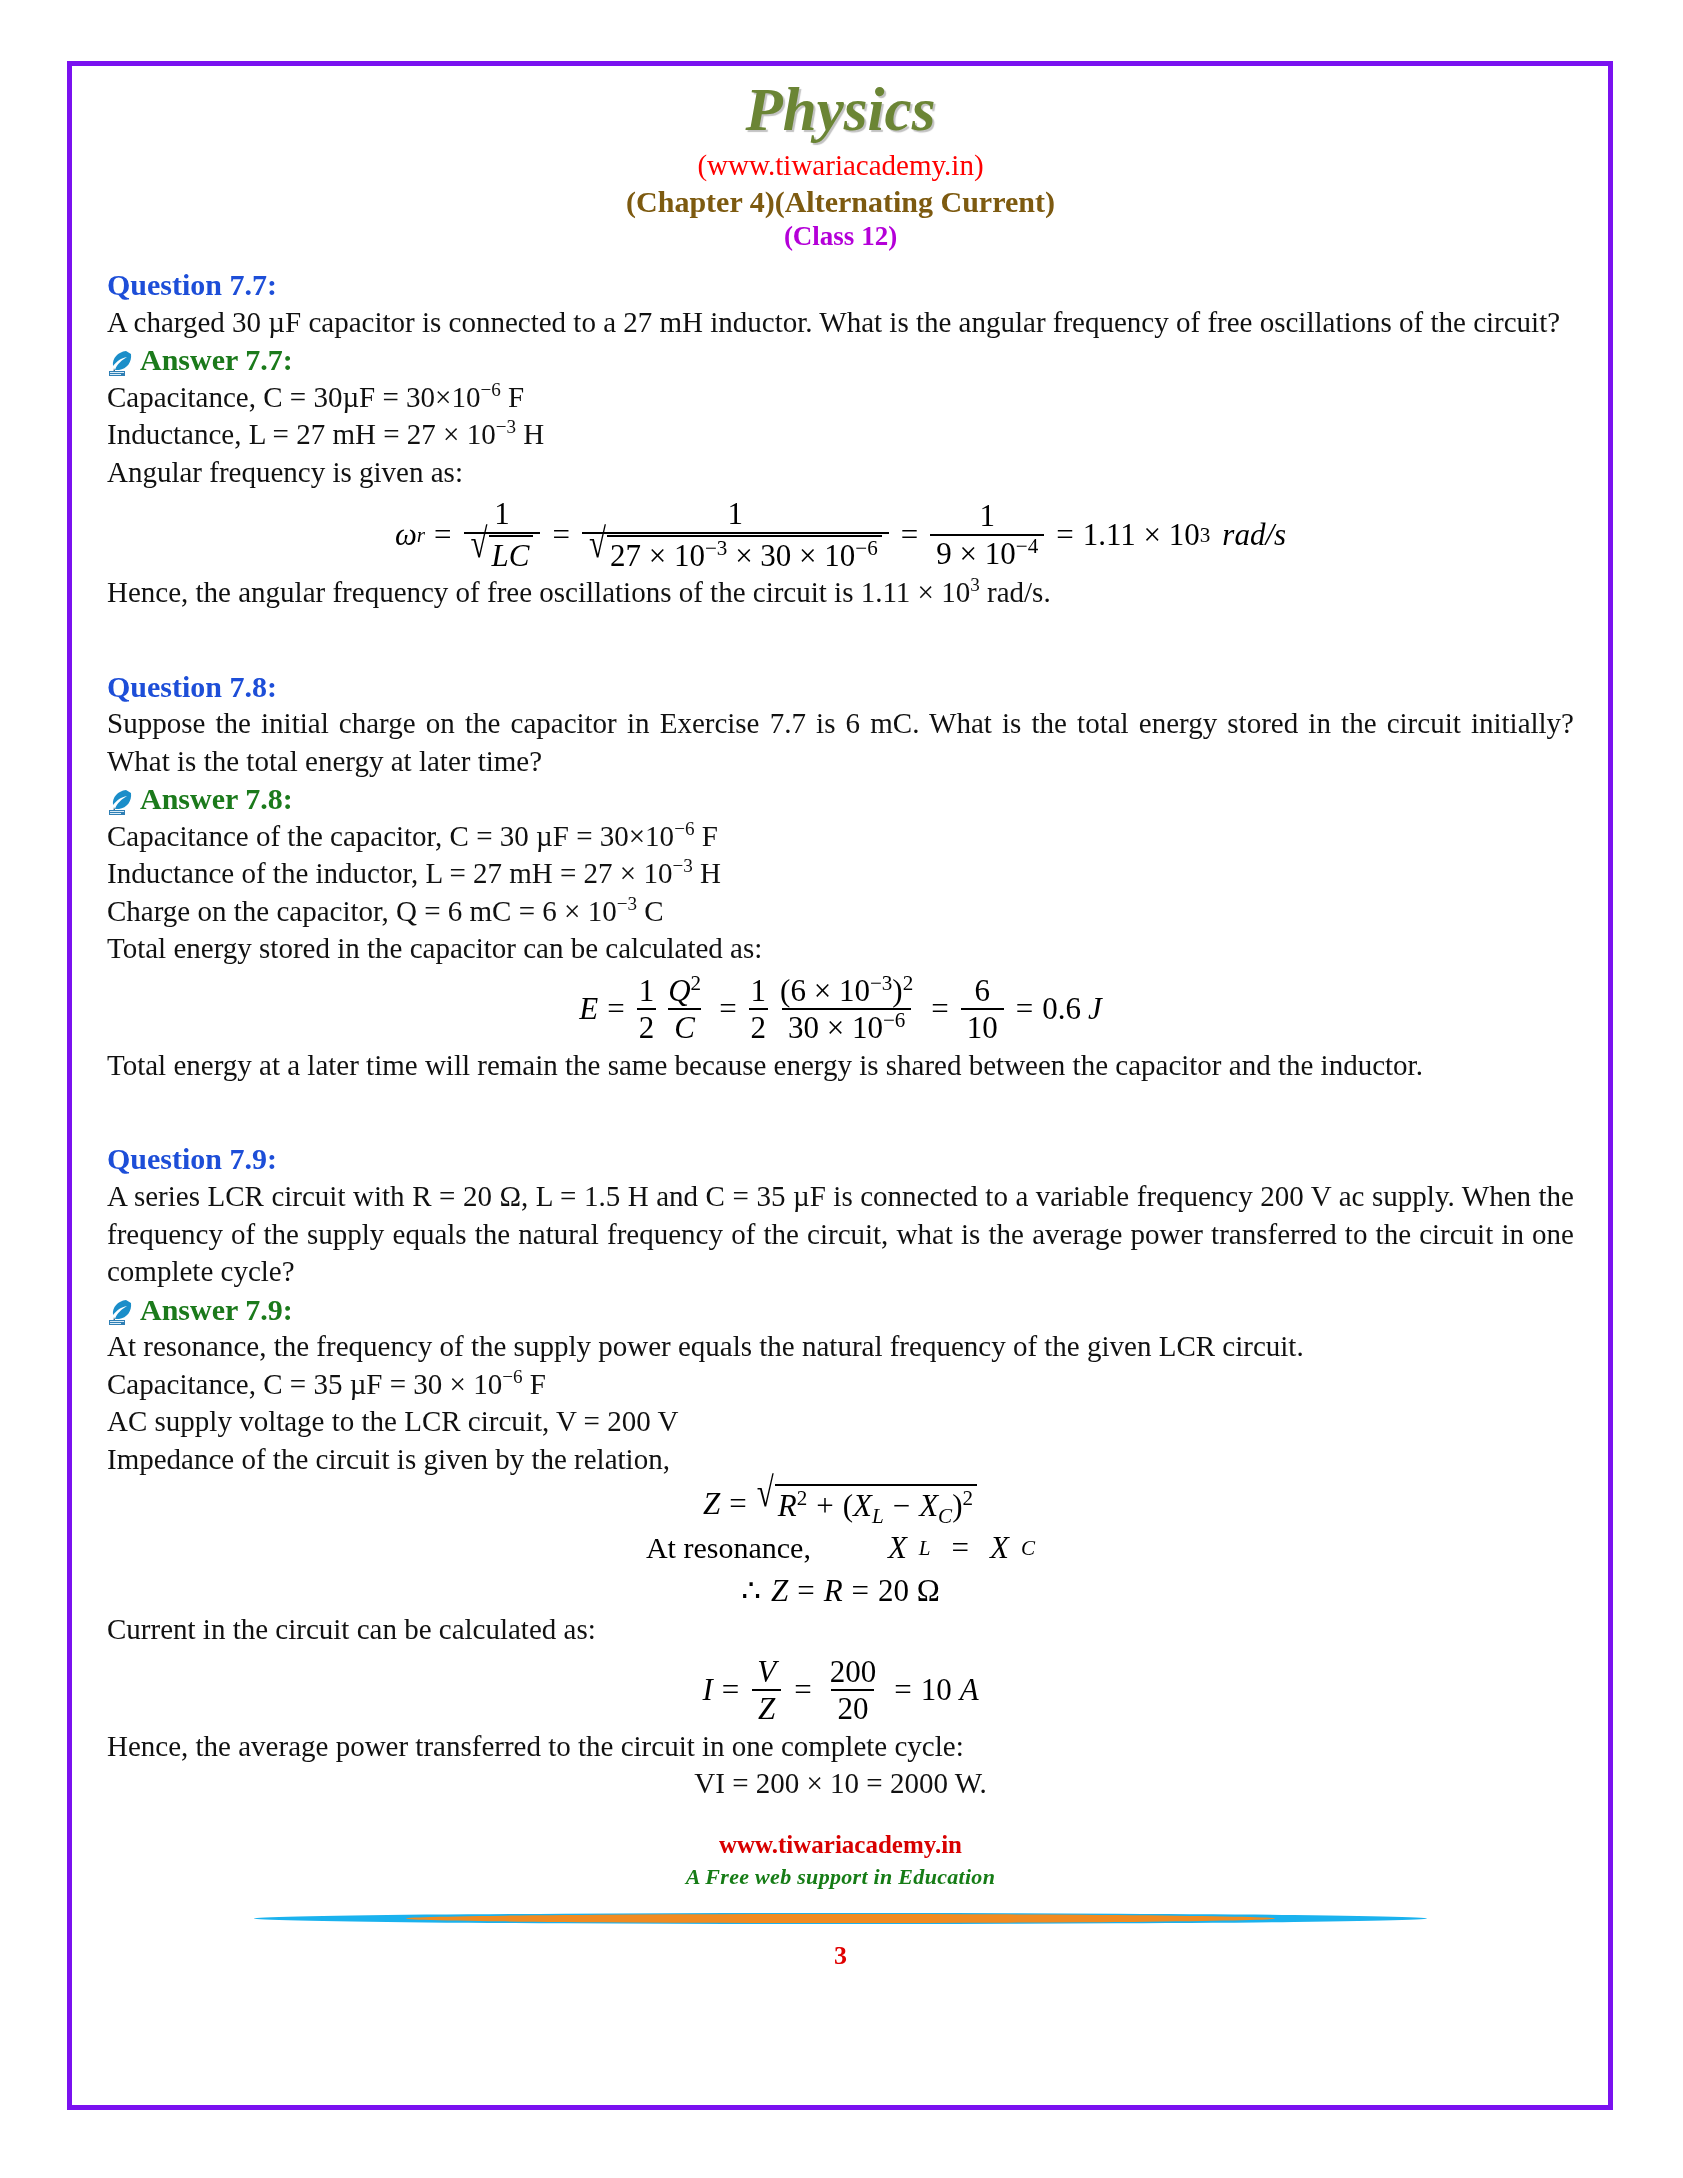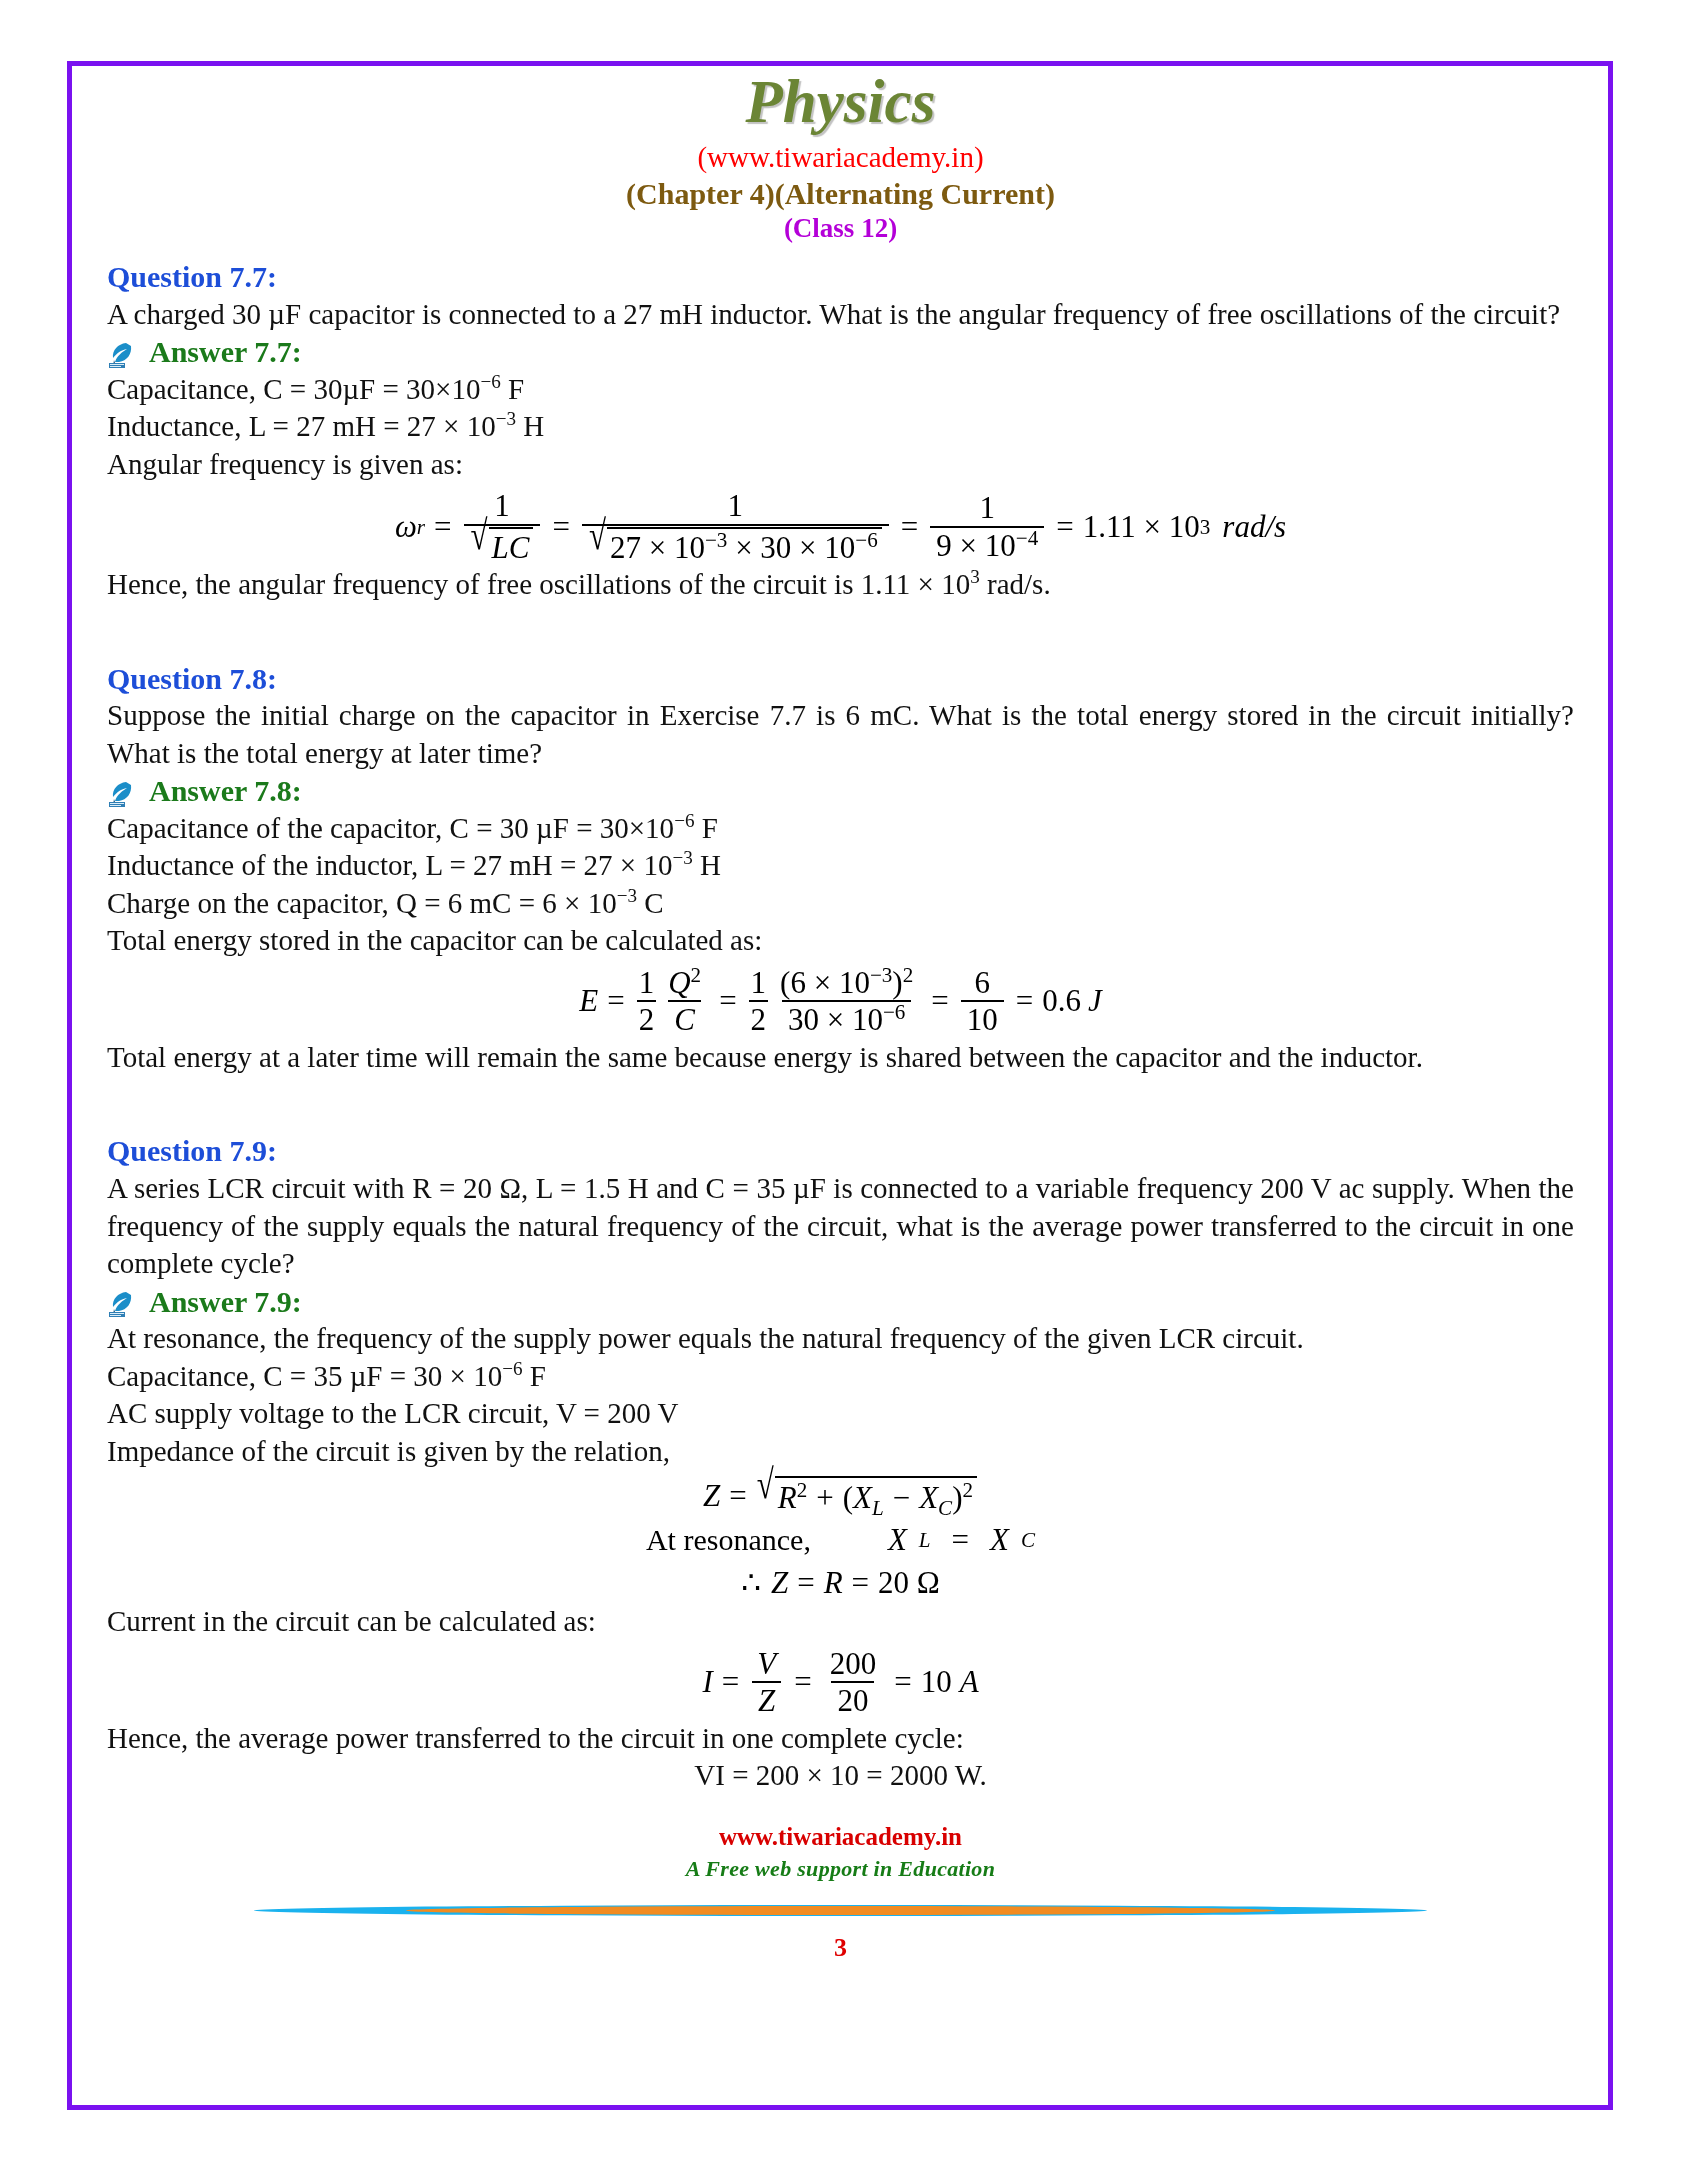--- a/index.html
+++ b/index.html
@@ -22,21 +22,21 @@
     top: 61px;
     width: 1546px;
     height: 2049px;
     border: 5px solid #7a11f0;
     box-sizing: border-box;
   }
 
   .content {
     position: absolute;
     left: 107px;
-    top: 71px;
+    top: 79px;
     width: 1467px;
     box-sizing: border-box;
   }
 
   
   .title-physics {
     text-align: center;
     font-family: "Liberation Serif", serif;
     font-style: italic;
     font-weight: bold;
@@ -82,21 +82,21 @@
     line-height: 1.25;
   }
   .a-head {
     font-family: "Liberation Serif", serif;
     font-weight: bold;
     font-size: 30px;
     color: #1b7a1b;
     line-height: 1.25;
     display: flex;
     align-items: flex-end;
-    gap: 14px;
+    gap: 5px;
   }
   .leaf-icon {
     display: inline-block;
     width: 28px;
     height: 30px;
     position: relative;
     flex: 0 0 auto;
     margin-bottom: 1px;
   }
   .ptext {

